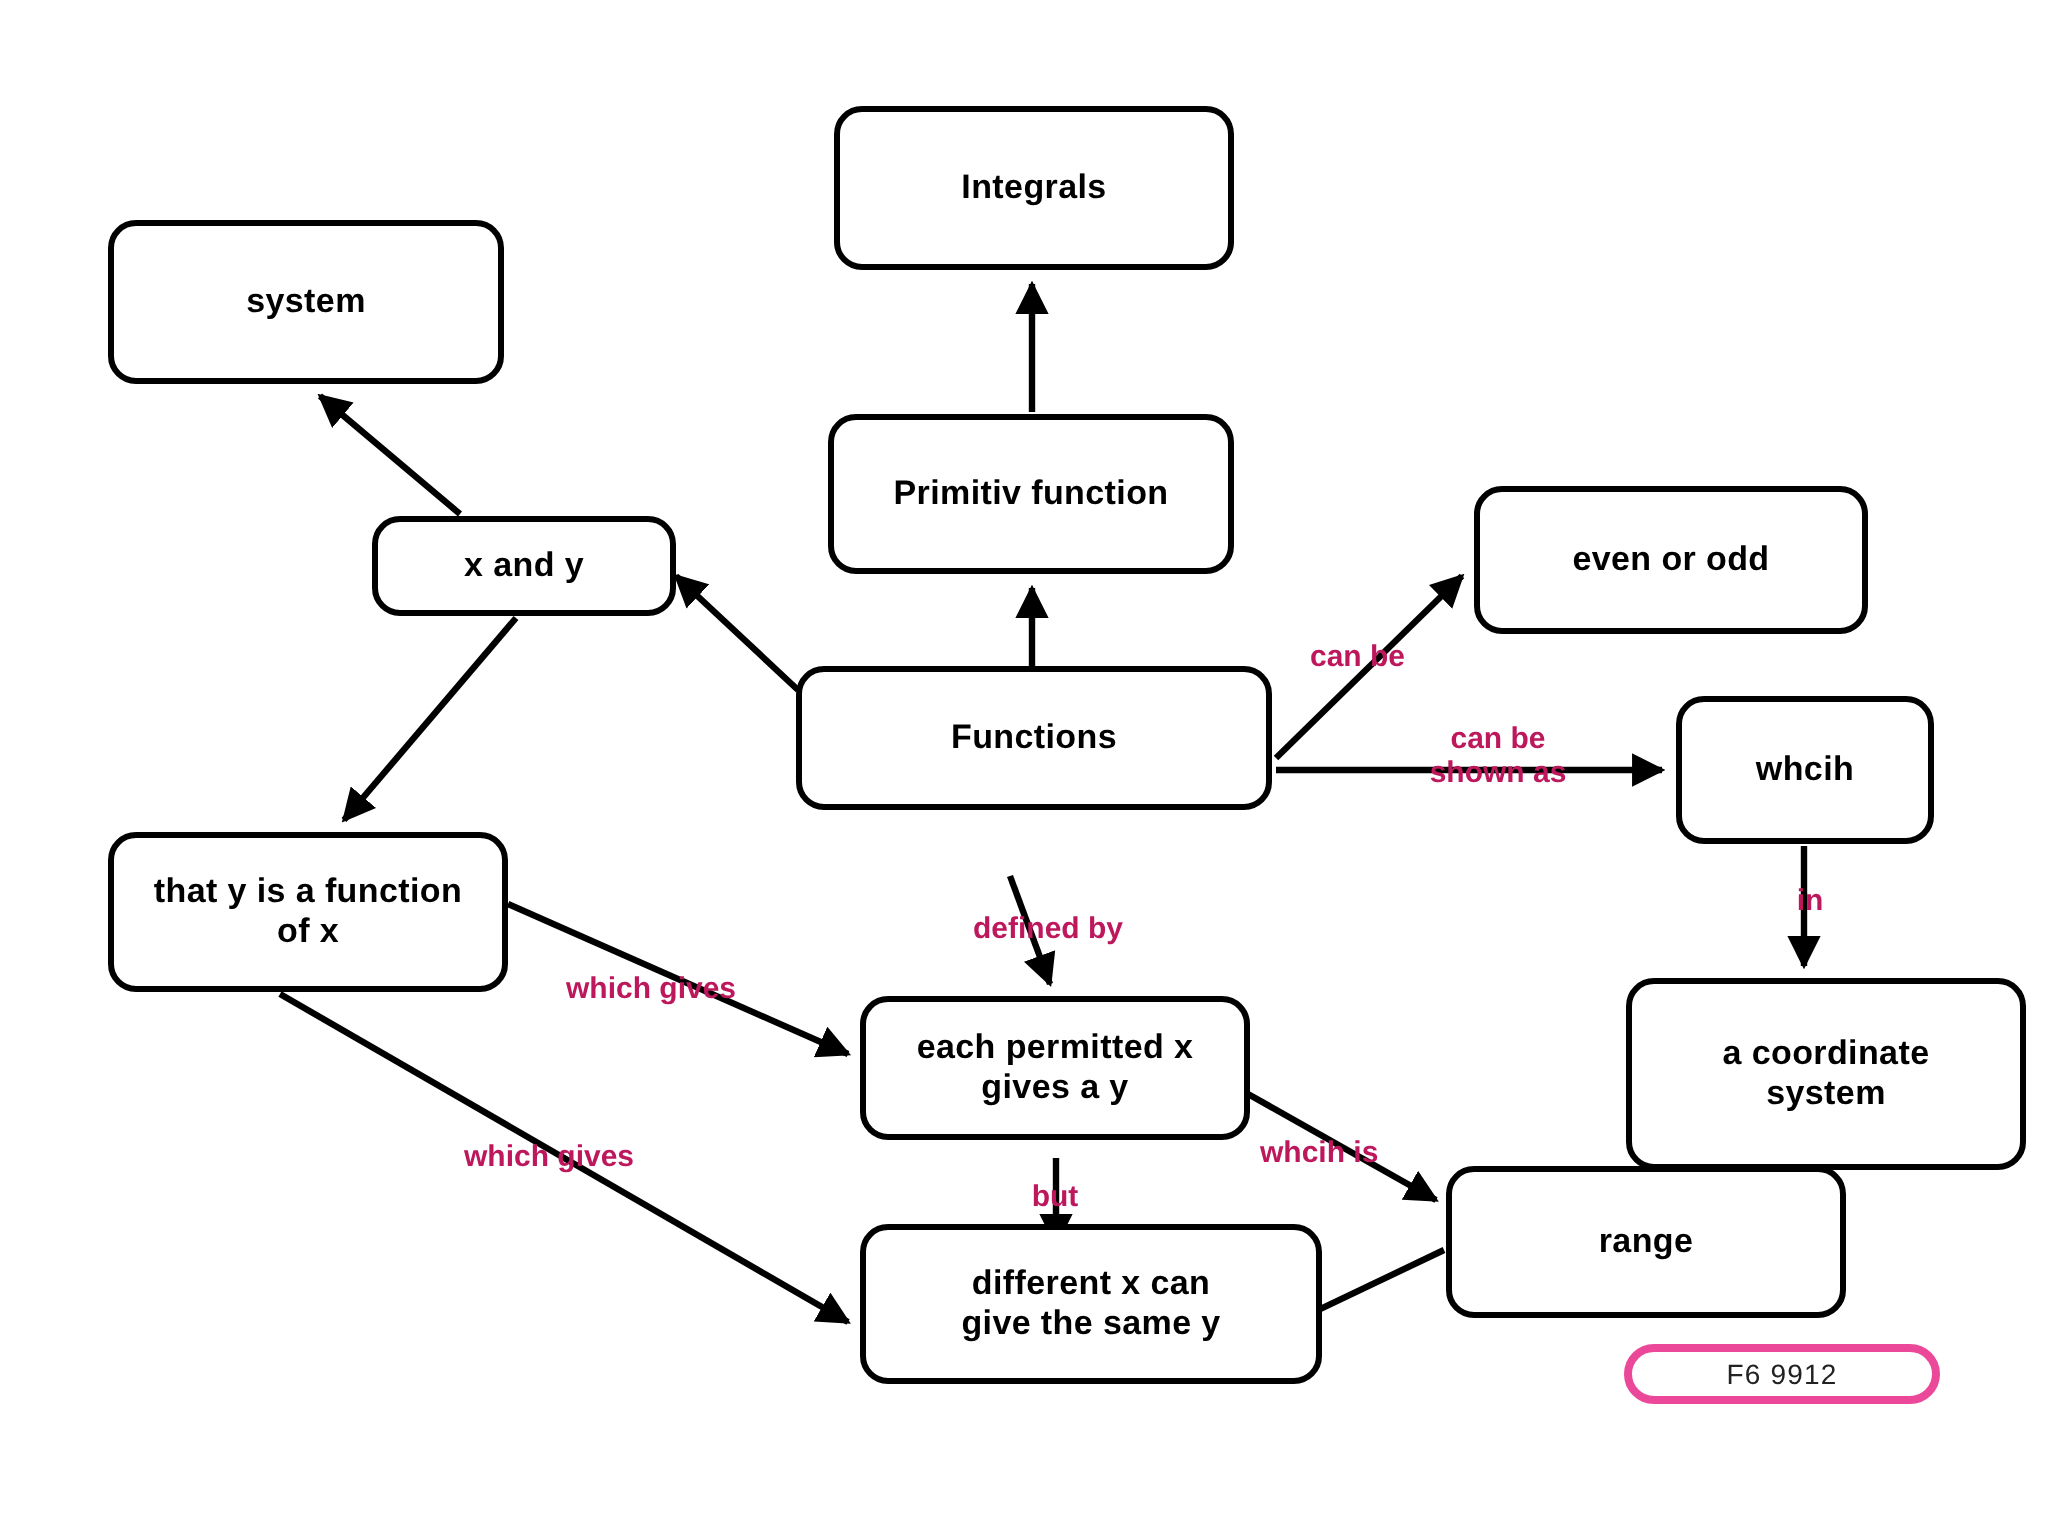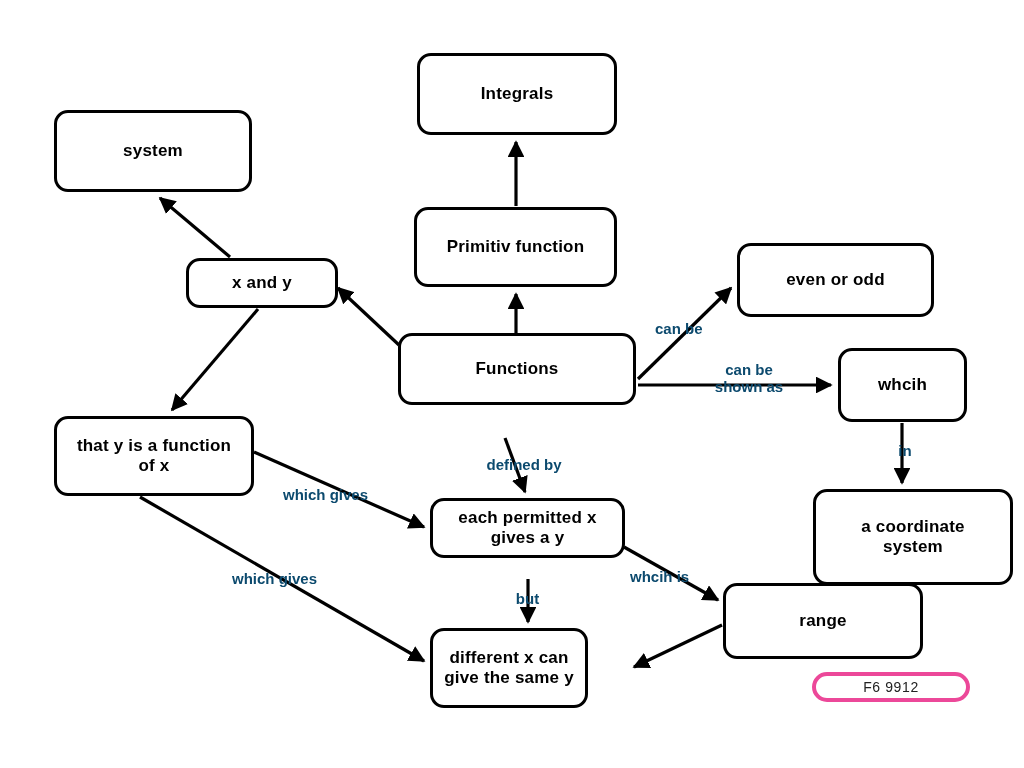--- a/index.html
+++ b/index.html
@@ -42,21 +42,21 @@
     padding: 2px 6px;
     z-index: 3;
   }
   .node .node-label {
     display: block;
     white-space: pre-line;
   }
   
   .edge-label {
     position: absolute;
-    color: #0c4a6e;
+    color: #be185d;
     font-weight: bold;
     font-size: 15px;
     line-height: 1.15;
     text-align: center;
     white-space: pre-line;
     background: transparent;
     z-index: 4;
   }
   
   .tag-pill {
@@ -150,26 +150,26 @@
 
   <div class="node" style="left:838px; top:348px; width:129px; height:74px;">
     <span class="node-label">whcih</span>
   </div>
 
   <div class="node" style="left:813px; top:489px; width:200px; height:96px;">
     <span class="node-label">a coordinate
 system</span>
   </div>
 
-  <div class="node" style="left:430px; top:498px; width:195px; height:60px;">
+  <div class="node" style="left:430px; top:498px; width:195px; height:72px;">
     <span class="node-label">each permitted x
 gives a y</span>
   </div>
 
-  <div class="node" style="left:430px; top:628px; width:158px; height:80px;">
+  <div class="node" style="left:430px; top:612px; width:231px; height:80px;">
     <span class="node-label">different x can
 give the same y</span>
   </div>
 
   <div class="node" style="left:723px; top:583px; width:200px; height:76px;">
     <span class="node-label">range</span>
   </div>
 
   <div class="edge-label" style="left:655px; top:320px; width:90px; text-align:left;">can be</div>
 

